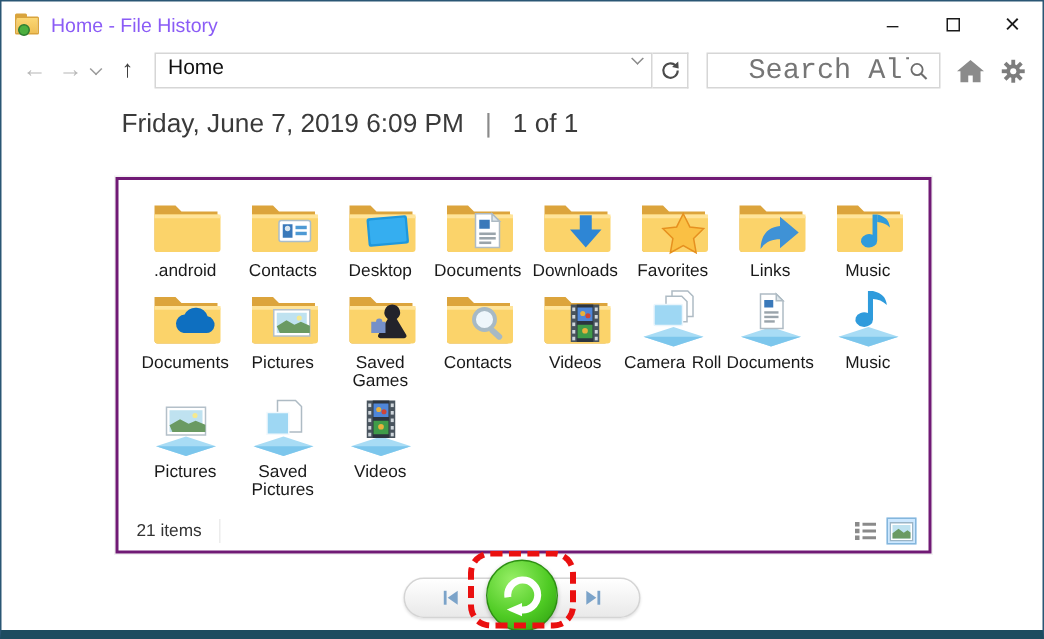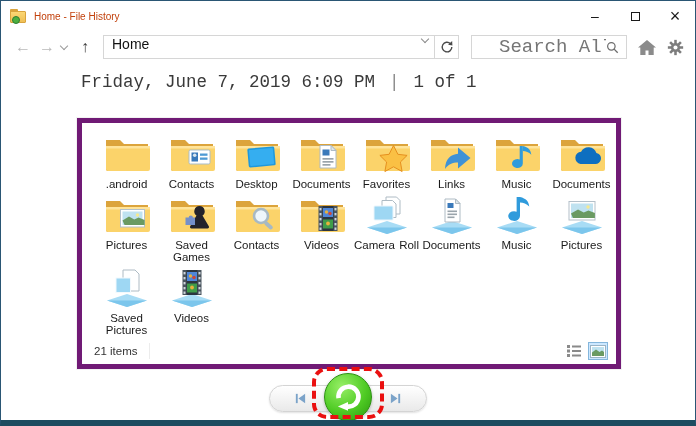--- a/index.html
+++ b/index.html
@@ -8,41 +8,41 @@
   .window {
     position:relative; width:696px; height:426px; background:#fff;
     border:1px solid #2a5674; border-bottom:6px solid #1d4c60; overflow:hidden;
   }
   
   .titlebar { position:absolute; top:0; left:0; right:0; height:30px; display:flex; align-items:center; padding-left:9px; }
   .app-icon { position:relative; width:17px; height:14px; }
   .app-icon .back { position:absolute; left:0; top:0; width:8px; height:4px; background:#d9a43d; border-radius:1px 1px 0 0; }
   .app-icon .front { position:absolute; left:0; top:2px; width:16px; height:12px; background:linear-gradient(#fbd774,#efbf55); border:1px solid #d9a43d; border-radius:1px; }
   .app-icon .clock { position:absolute; left:2px; bottom:-1px; width:8px; height:8px; border-radius:50%; background:#4caf3f; border:1px solid #2e7d32; }
-  .title-text { margin-left:7px; font-size:10px; color:#c2410c; }
+  .title-text { margin-left:7px; font-size:13px; color:#8b5cf6; }
   .win-controls { margin-left:auto; display:flex; height:30px; }
   .win-btn { width:40px; height:30px; display:flex; align-items:center; justify-content:center; color:#1a1a1a; font-size:14px; }
   .maxbox { width:9px; height:9px; border:1px solid #1a1a1a; display:inline-block; }
   
   .toolbar { position:absolute; top:30px; left:0; right:0; height:32px; display:flex; align-items:center; padding-left:10px; }
   .nav-arrow { font-size:16px; width:24px; text-align:center; }
   .dim { color:#b9b9b9; } .dark { color:#3f3f3f; }
   .chev { display:inline-block; width:6px; height:6px; border-right:1.5px solid #9a9a9a; border-bottom:1.5px solid #9a9a9a; transform:rotate(45deg); margin:0 6px 3px 2px; }
   .addressbar { display:flex; align-items:flex-start; width:332px; height:24px; border:1px solid #d6d6d6; margin-left:6px; padding:0 6px 0 8px; font-size:14px; color:#111; }
   .addressbar .chev2 { margin-left:auto; width:6px; height:6px; border-right:1.4px solid #8a8a8a; border-bottom:1.4px solid #8a8a8a; transform:rotate(45deg); margin-bottom:3px; }
   .refresh-btn { width:24px; height:24px; border:1px solid #d6d6d6; border-left:none; display:flex; align-items:center; justify-content:center; }
   .searchbox { display:flex; align-items:center; width:156px; height:24px; border:1px solid #d6d6d6; margin-left:12px; padding:0 7px; }
   .searchbox input { border:none; outline:none; flex:1; font-size:19px; color:#333; font-family:Liberation Mono, monospace; min-width:0; background:transparent;margin-left:20px; }
   .searchbox input::placeholder { color:#767676; }
   .tool-icon { margin-left:11px; display:flex; align-items:center; }
   
-  .date-header { position:absolute; top:71px; left:80px; font-size:17.5px; color:#3a3a3a; display:flex; align-items:center;font-family:Liberation Mono, monospace; }
+  .date-header { position:absolute; top:71px; left:80px; font-size:17.5px; color:#3a3a3a; display:flex; align-items:center; }
   .date-sep { margin:0 14px; color:#8a8a8a; }
   
-  .panel { position:absolute; left:76px; top:117px; width:544px; height:251px; background:#fff; border:5px solid #701a75; box-shadow:0 0 0 1px #f2f2f2; }
+  .panel { position:absolute; left:76px; top:117px; width:544px; height:251px; background:#fff; border:2px solid #701a75; box-shadow:0 0 0 1px #f2f2f2; }
   .grid { display:flex; flex-wrap:wrap; width:532px; padding:10px 0 0 12px; }
   .cell { width:65px; margin-bottom:3px; cursor:default; }
   .cell .ic { height:42px; display:flex; align-items:flex-end; justify-content:center; }
   .cell .lbl { font-size:11.5px; line-height:12.5px; color:#1a1a1a; text-align:center; padding-top:3px; word-spacing:1px; }
   .statusbar { position:absolute; left:0; right:0; bottom:0; height:26px; display:flex; align-items:center; padding:0 8px 0 12px; }
   .status-text { font-size:11.5px; color:#333; }
   .status-div { width:1px; height:16px; background:#ececec; margin-left:12px; }
   .view-icons { margin-left:auto; display:flex; align-items:center; gap:4px; }
   .viewbtn { width:20px; height:18px; display:flex; align-items:center; justify-content:center; border:1px solid transparent; }
   .viewbtn.sel { background:#cde8ff; border:1px solid #84b6dc; }
@@ -174,20 +174,31 @@
               <path d="M3 13h44v2.5H3z" fill="#ffe49a"></path>
               <path d="M22 12.5h11l5 5v17.5H22z" fill="#fff" stroke="#aebbc4"></path>
               <path d="M33 12.5l5 5h-5z" fill="#dfe7ec" stroke="#aebbc4"></path>
               <rect x="24.5" y="16.5" width="7" height="6" fill="#3a79ba"></rect>
               <rect x="24.5" y="25" width="11" height="1.7" fill="#9aa4ab"></rect>
               <rect x="24.5" y="28" width="11" height="1.7" fill="#9aa4ab"></rect>
               <rect x="24.5" y="31" width="8" height="1.7" fill="#9aa4ab"></rect>
             </svg>
           </div>
           <div class="lbl">Documents</div>
+        </div>
+        <div class="cell">
+          <div class="ic">
+            <svg width="48" height="42" viewBox="0 0 48 42">
+              <path d="M3 7h14l4 4h24v25a2 2 0 0 1-2 2H5a2 2 0 0 1-2-2z" fill="#dca43c"></path>
+              <path d="M3 13h42a2 2 0 0 1 2 2v21a2 2 0 0 1-2 2H5a2 2 0 0 1-2-2z" fill="#fbd36a"></path>
+              <path d="M3 13h44v2.5H3z" fill="#ffe49a"></path>
+              <path d="M26.5 13.5h8v9.5h6.5L30.5 35 20 23h6.5z" fill="#2e86d5"></path>
+            </svg>
+          </div>
+          <div class="lbl">Downloads</div>
         </div>
         <div class="cell">
           <div class="ic">
             <svg width="48" height="42" viewBox="0 0 48 42">
               <path d="M3 7h14l4 4h24v25a2 2 0 0 1-2 2H5a2 2 0 0 1-2-2z" fill="#dca43c"></path>
               <path d="M3 13h42a2 2 0 0 1 2 2v21a2 2 0 0 1-2 2H5a2 2 0 0 1-2-2z" fill="#fbd36a"></path>
               <path d="M3 13h44v2.5H3z" fill="#ffe49a"></path>
               <path d="M30.5 12.5l4.4 8.8 9.2 1.1-6.7 6.6 1.7 9.5-8.6-4.7-8.6 4.7 1.7-9.5-6.7-6.6 9.2-1.1z" fill="#fac044" stroke="#e6901f"></path>
             </svg>
           </div>

